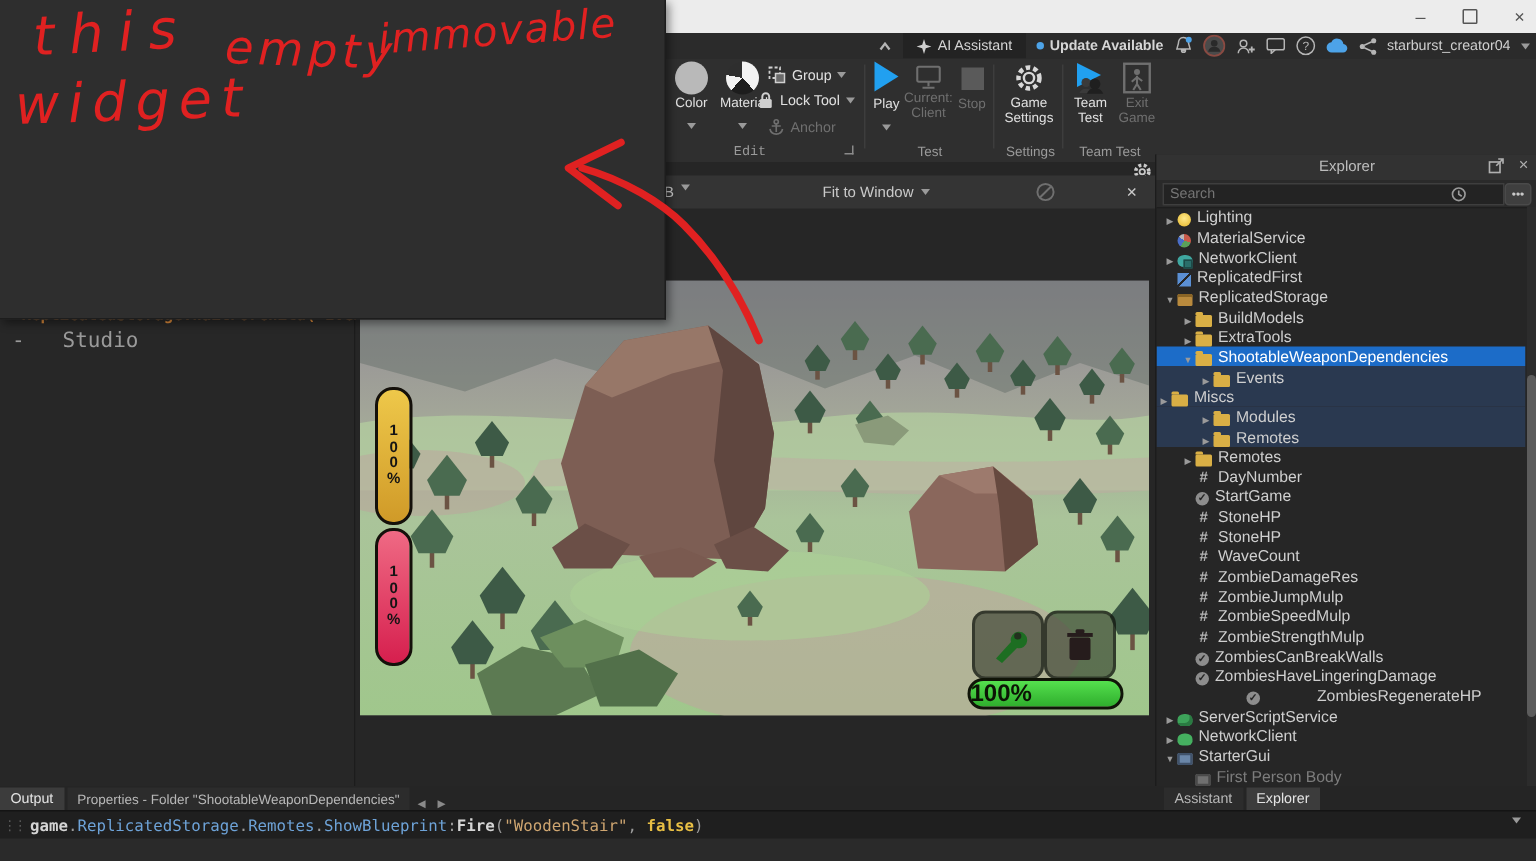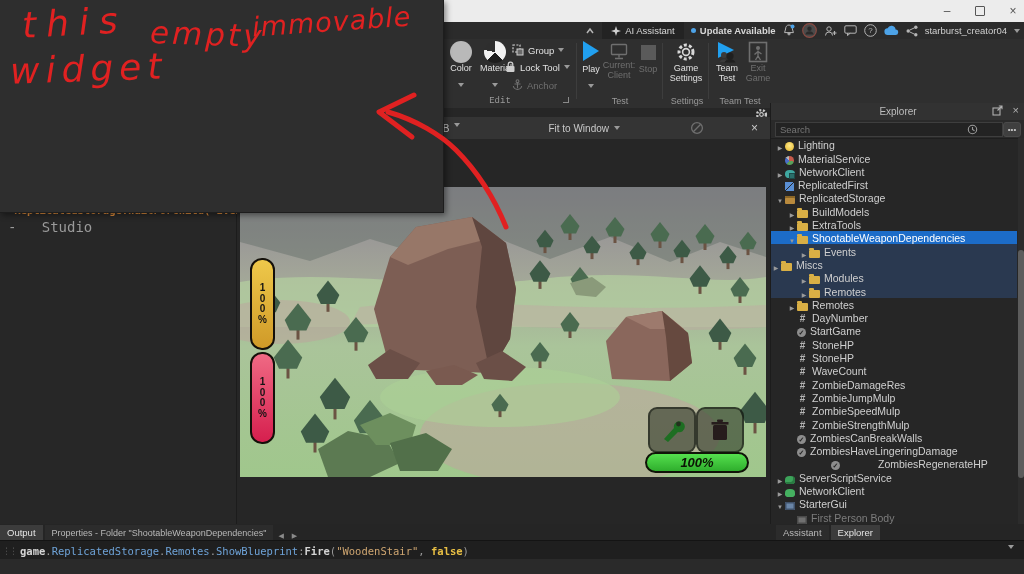--- a/index.html
+++ b/index.html
@@ -47,21 +47,21 @@
   .devbar{position:absolute;left:0;top:9px;width:533px;height:22px;background:#343434;
           display:flex;align-items:center;color:#c9c9c9;font-size:10px;}
   .scene-wrap{position:absolute;left:3px;top:79px;width:526px;height:290px;background:#3a3a3a;}
   .hpill{position:absolute;width:21px;height:88px;border:2px solid #14100a;border-radius:12px;
          display:flex;flex-direction:column;align-items:center;justify-content:center;gap:0px;
          font-weight:bold;font-size:10px;color:#141414;line-height:10.5px;}
   .toolbtn{position:absolute;width:44px;height:42px;border-radius:9px;background:rgba(35,42,30,0.55);
            border:2px solid rgba(15,18,12,0.55);display:flex;align-items:center;justify-content:center;}
   .zoompill{position:absolute;border:2px solid #101408;border-radius:11px;
             background:linear-gradient(180deg,#55e04e,#2fae2d);display:flex;align-items:center;
-            justify-content:center;font-weight:bold;font-size:13px;color:#0c1405;font-style:italic;}
+            font-weight:bold;font-size:16px;color:#0c1405;}
   .hscroll{left:237px;top:526px;width:533px;height:11px;background:#2d2d2d;color:#8a8a8a;font-size:8px;}
   .hscroll span{position:absolute;top:1px;}
 
   
   .explorer{left:770px;top:103px;width:254px;height:421px;background:#262626;border-left:1px solid #1c1c1c;}
   .exp-head{position:absolute;left:0;top:0;width:254px;height:17px;background:#323232;
             color:#bdbdbd;font-size:10px;display:flex;align-items:center;justify-content:center;}
   .exp-head-ic{position:absolute;top:2px;color:#b0b0b0;font-size:10px;}
   .exp-search{position:absolute;left:0;top:17px;width:254px;height:18px;background:#2a2a2a;
               border-bottom:1px solid #1e1e1e;}

